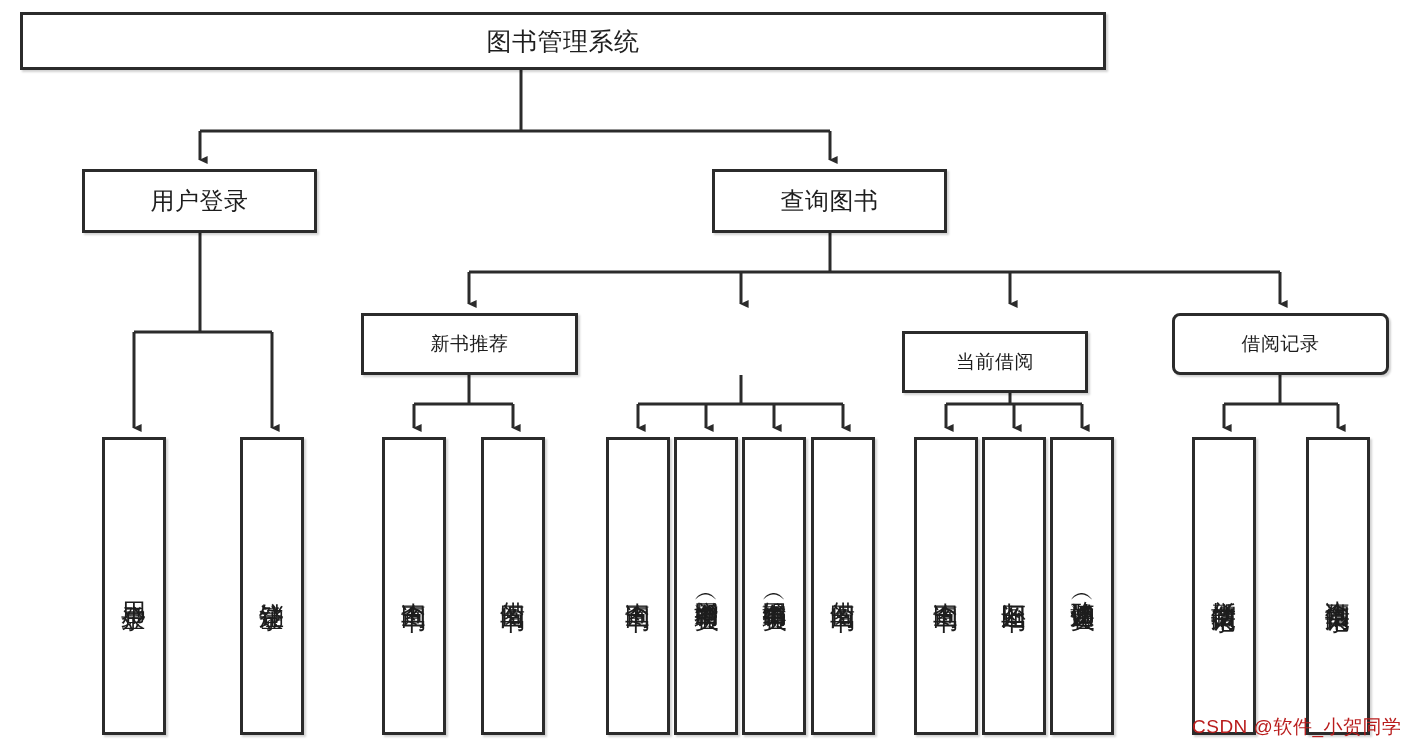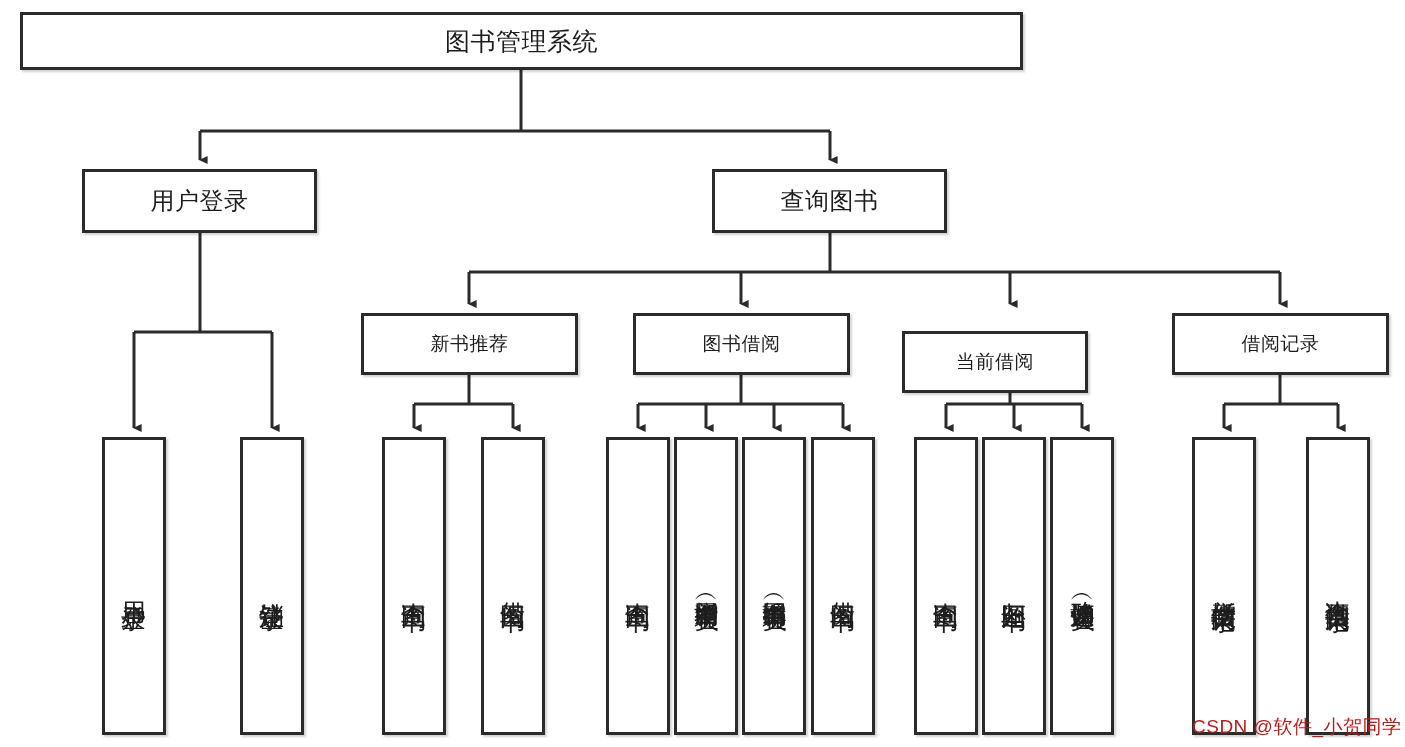--- a/index.html
+++ b/index.html
@@ -115,41 +115,38 @@
       <path d="M1014,404 L1014,428" marker-end="url(#arrow)"></path>
       <path d="M1082,404 L1082,428" marker-end="url(#arrow)"></path>
 
       <path d="M1280,375 L1280,404"></path>
       <path d="M1224,404 L1338,404"></path>
       <path d="M1224,404 L1224,428" marker-end="url(#arrow)"></path>
       <path d="M1338,404 L1338,428" marker-end="url(#arrow)"></path>
     </g>
   </svg>
 
-  <div class="node root" style="left:20px; top:12px; width:1003px; height:58px;">
+  <div class="node root" style="left:20px; top:12px; width:1086px; height:58px;">
     <span class="node-label">图书管理系统</span>
   </div>
 
   <div class="node lvl2" style="left:82px; top:169px; width:235px; height:64px;">
     <span class="node-label">用户登录</span>
   </div>
   <div class="node lvl2" style="left:712px; top:169px; width:235px; height:64px;">
     <span class="node-label">查询图书</span>
   </div>
 
   <div class="node lvl3" style="left:361px; top:313px; width:217px; height:62px;">
     <span class="node-label">新书推荐</span>
   </div>
-  <div class="node lvl3" style="left:633px; top:313px; width:217px; height:62px;">
-    <span class="node-label">图书借阅</span>
-  </div>
   <div class="node lvl3" style="left:902px; top:313px; width:186px; height:62px;margin-top:18px;">
     <span class="node-label">当前借阅</span>
   </div>
-  <div class="node lvl3" style="left:1172px; top:313px; width:217px; height:62px;">
+  <div class="node lvl3" style="left:1172px; top:313px; width:217px; height:62px;border-radius:8px;">
     <span class="node-label">借阅记录</span>
   </div>
 
   <div class="node leaf" style="left:102px; top:437px; width:64px; height:298px;">
     <span class="node-label">用户登录</span>
   </div>
   <div class="node leaf" style="left:240px; top:437px; width:64px; height:298px;">
     <span class="node-label">注销登录</span>
   </div>
 

